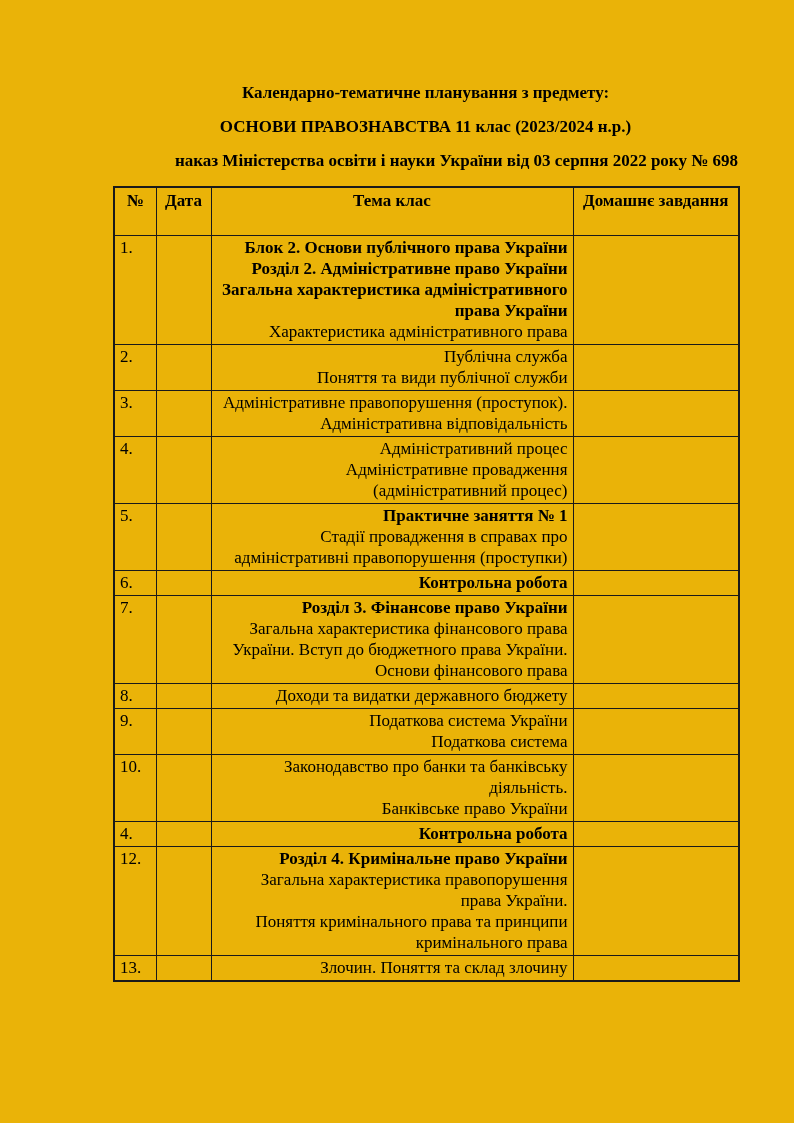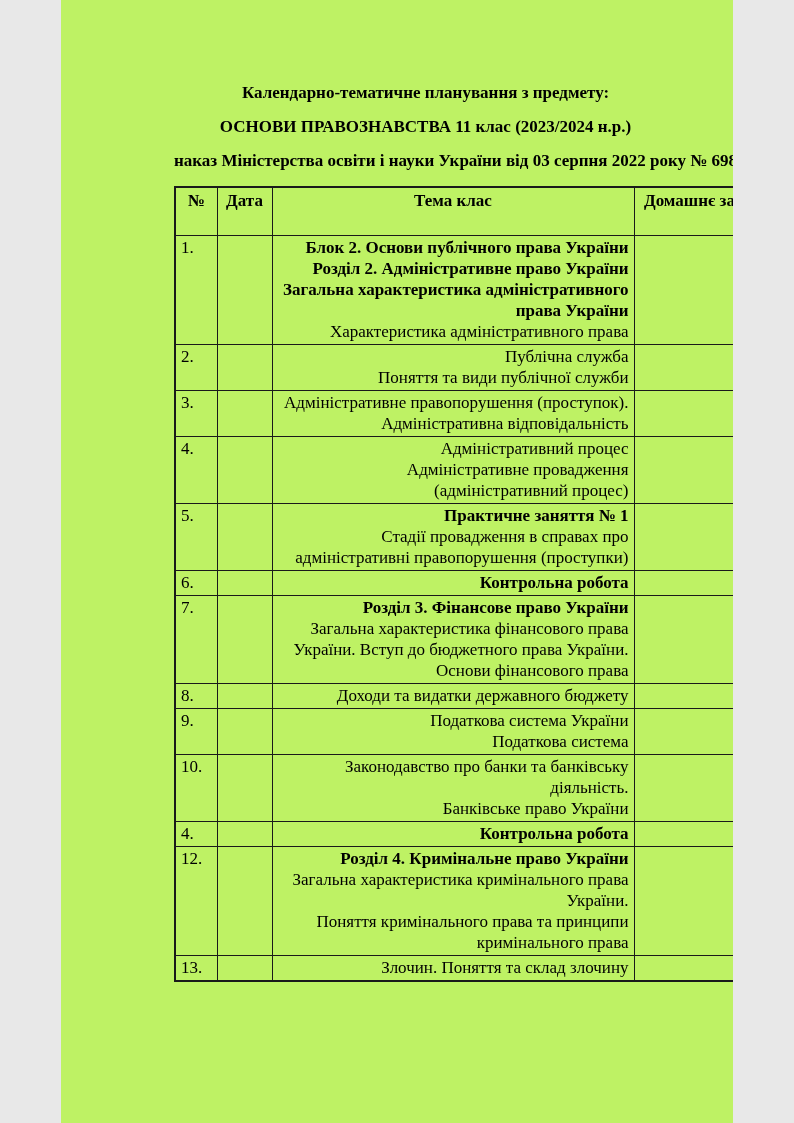--- a/index.html
+++ b/index.html
@@ -2,39 +2,40 @@
 <html><head>
 <meta charset="utf-8">
 <style>
   html, body {
     margin: 0;
     padding: 0;
     background: #e8e8e8;
   }
   .page {
     position: relative;
-    width: 672px;
+    width: 794px;
     height: 1123px;
     margin: 0 auto;
-    background: #bef264;
+    background: #eab308;
     box-sizing: border-box;
     padding: 76px 56px 0 113px;
     font-family: "Liberation Serif", "DejaVu Serif", serif;
     color: #000000;
     overflow: hidden;
   }
   .heading {
     margin-bottom: 8px;
   }
   .heading p {
     margin: 0;
     font-size: 17px;
     font-weight: bold;
     line-height: 34px;
     white-space: nowrap;
+    text-align: right;
   }
   .heading p.center {
     text-align: center;
     white-space: normal;
   }
   table.plan {
     border-collapse: collapse;
     width: 625px;
     table-layout: fixed;
     border: 2px solid #1a1a1a;
@@ -187,21 +188,21 @@
           <td class="col-topic">
             <div class="topic-line bold">Контрольна робота</div>
           </td>
           <td class="col-hw"></td>
         </tr>
         <tr>
           <td class="col-num">12.</td>
           <td class="col-date"></td>
           <td class="col-topic">
             <div class="topic-line bold">Розділ 4. Кримінальне право України</div>
-            <div class="topic-line">Загальна характеристика кримінального права України.</div>
+            <div class="topic-line">Загальна характеристика правопорушення права України.</div>
             <div class="topic-line">Поняття кримінального права та принципи кримінального права</div>
           </td>
           <td class="col-hw"></td>
         </tr>
         <tr>
           <td class="col-num">13.</td>
           <td class="col-date"></td>
           <td class="col-topic">
             <div class="topic-line">Злочин. Поняття та склад злочину</div>
           </td>

